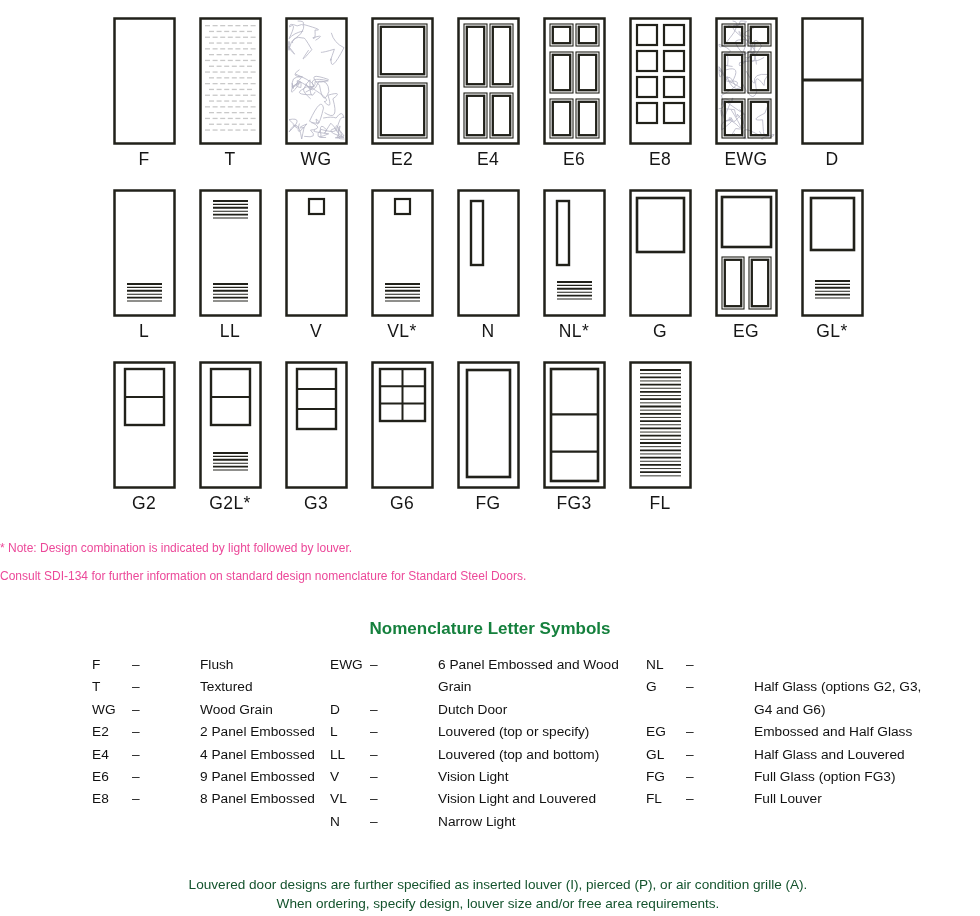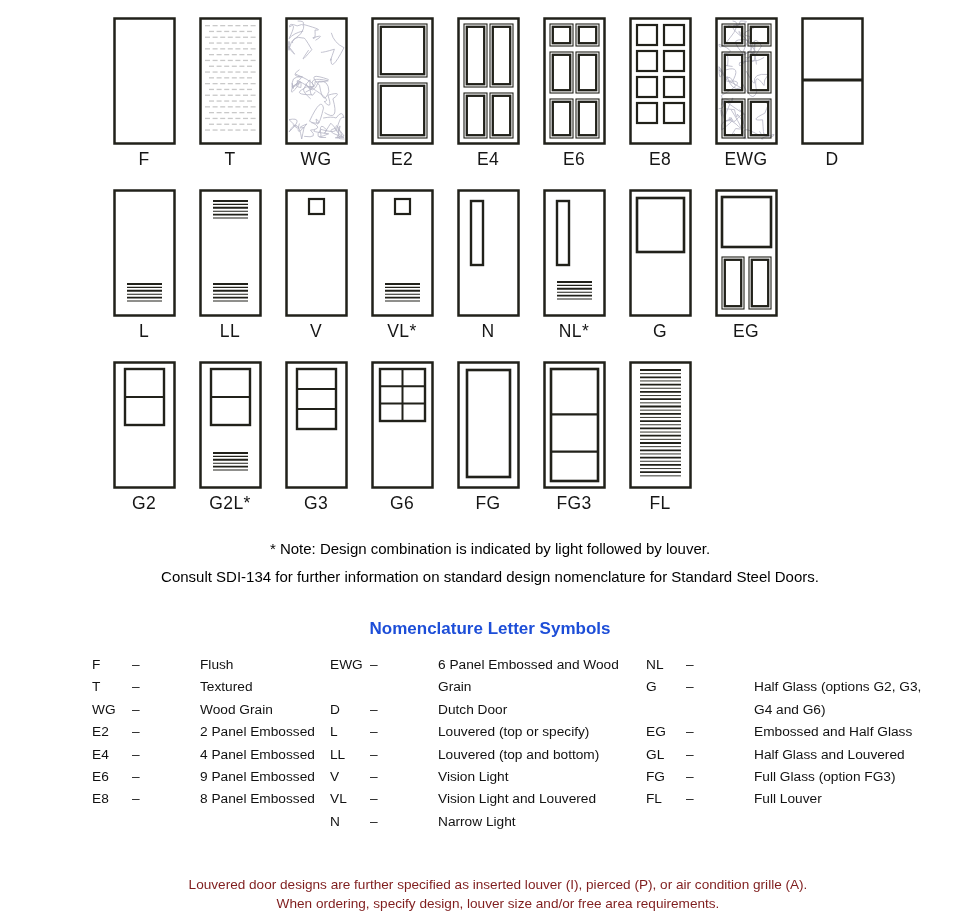--- a/index.html
+++ b/index.html
@@ -7,35 +7,35 @@
     position:relative; width:980px; height:916px; background:#ffffff;
     font-family:"Liberation Sans", sans-serif; color:#1b1b1b; overflow:hidden;
   }
   
   #door-grid { padding-top:17px; }
   .door-row { display:flex; margin-left:101px; margin-bottom:19px; }
   .door-cell { width:86px; display:flex; flex-direction:column; align-items:center; }
   .door-cell svg { display:block; }
   .door-label { margin-top:3px; font-size:17.5px; line-height:22px; letter-spacing:0.4px; color:#161616; }
   
-  .note { text-align:center; font-size:15px; line-height:17px; color:#000000; }
+  .note { text-align:left; font-size:12px; line-height:17px; color:#ec4899; }
   .note-1 { margin-top:26px; }
   .note-2 { margin-top:11px; }
   
-  .legend-title { margin:34px 0 0 0; text-align:center; font-size:17px; font-weight:bold; color:#1d4ed8; }
+  .legend-title { margin:34px 0 0 0; text-align:center; font-size:17px; font-weight:bold; color:#15803d; }
   #legend { display:flex; margin-left:92px; margin-top:15px; }
   .legend-col-0 { width:238px; }
   .legend-col-1 { width:316px; }
   .legend-col-2 { width:300px; }
   .legend-row { display:flex; font-size:13.7px; line-height:22.4px; color:#111; }
   .legend-code { width:40px; flex:none; }
   .legend-dash { width:20px; flex:none; }
   .legend-desc { white-space:pre-line;margin-left:48px; }
   
-  .footer-line { text-align:center; font-size:13.6px; line-height:19px; color:#7f1d1d;padding-left:16px; }
+  .footer-line { text-align:center; font-size:13.6px; line-height:19px; color:#14532d;padding-left:16px; }
   .footer-1 { margin-top:42px; }
 </style>
 </head>
 <body>
 
 <div class="page">
 
   <div id="door-grid">
       <div class="door-row">
         <div class="door-cell">
@@ -372,20 +372,33 @@
           <svg width="63" height="128" viewBox="0 0 63 128">
             <rect x="1.5" y="1.5" width="60" height="125" fill="#ffffff" stroke="#21211a" stroke-width="2.5"></rect>
             <rect x="7" y="8" width="49" height="50" fill="none" stroke="#21211a" stroke-width="2.6"></rect>
             <rect x="7" y="68" width="22" height="52" fill="none" stroke="#21211a" stroke-width="1.1"></rect>
             <rect x="9.8" y="70.8" width="16.4" height="46.4" fill="none" stroke="#21211a" stroke-width="2.3"></rect>
             <rect x="34" y="68" width="22" height="52" fill="none" stroke="#21211a" stroke-width="1.1"></rect>
             <rect x="36.8" y="70.8" width="16.4" height="46.4" fill="none" stroke="#21211a" stroke-width="2.3"></rect>
           </svg>
           <div class="door-label">EG</div>
         </div>
+        <div class="door-cell">
+          <svg width="63" height="128" viewBox="0 0 63 128">
+            <rect x="1.5" y="1.5" width="60" height="125" fill="#ffffff" stroke="#21211a" stroke-width="2.5"></rect>
+            <rect x="10" y="9" width="43" height="52" fill="none" stroke="#21211a" stroke-width="2.6"></rect>
+            <line x1="14" y1="92" x2="49" y2="92" stroke="#21211a" stroke-width="1.9"></line>
+            <line x1="14" y1="95.4" x2="49" y2="95.4" stroke="#21211a" stroke-width="1.1"></line>
+            <line x1="14" y1="98.8" x2="49" y2="98.8" stroke="#21211a" stroke-width="1.9"></line>
+            <line x1="14" y1="102.2" x2="49" y2="102.2" stroke="#21211a" stroke-width="1.1"></line>
+            <line x1="14" y1="105.6" x2="49" y2="105.6" stroke="#21211a" stroke-width="1.9"></line>
+            <line x1="14" y1="109" x2="49" y2="109" stroke="#21211a" stroke-width="1.1"></line>
+          </svg>
+          <div class="door-label">GL*</div>
+        </div>
       </div>
       <div class="door-row">
         <div class="door-cell">
           <svg width="63" height="128" viewBox="0 0 63 128">
             <rect x="1.5" y="1.5" width="60" height="125" fill="#ffffff" stroke="#21211a" stroke-width="2.5"></rect>
             <rect x="12" y="8" width="39" height="56" fill="none" stroke="#21211a" stroke-width="2.4"></rect>
             <line x1="12" y1="36" x2="51" y2="36" stroke="#21211a" stroke-width="2"></line>
           </svg>
           <div class="door-label">G2</div>
         </div>

